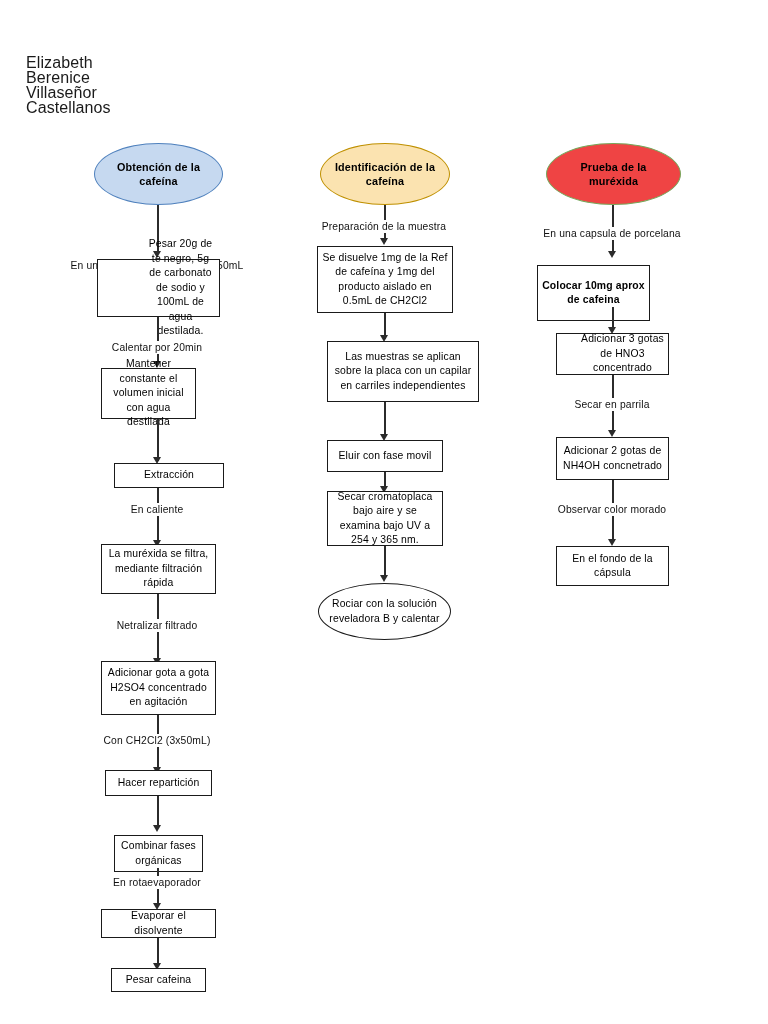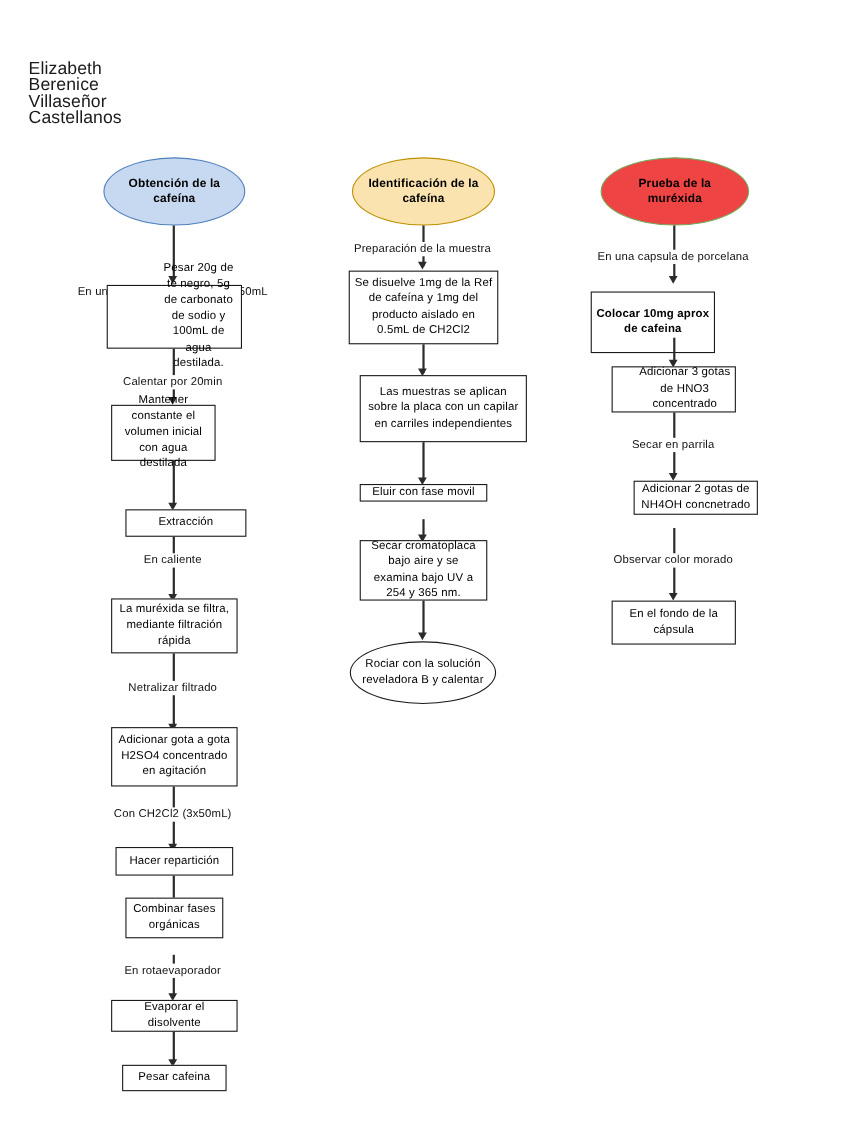--- a/index.html
+++ b/index.html
@@ -165,21 +165,21 @@
   <div class="arrowhead" style="left:153px; top:767px;"></div>
   <div class="edge-label" style="left:157px; top:734px;">Con CH2Cl2 (3x50mL)</div>
 
   <div class="node box" style="left:105px; top:770px; width:107px; height:26px;">
     <span>Hacer repartición</span>
   </div>
 
   <div class="conn" style="left:157px; top:796px; height:32px;"></div>
   <div class="arrowhead" style="left:153px; top:825px;"></div>
 
-  <div class="node box" style="left:114px; top:816px; width:89px; height:37px;">
+  <div class="node box" style="left:114px; top:835px; width:89px; height:37px;">
     <span>Combinar fases orgánicas</span>
   </div>
 
   <div class="conn" style="left:157px; top:868px; height:38px;"></div>
   <div class="arrowhead" style="left:153px; top:903px;"></div>
   <div class="edge-label" style="left:157px; top:876px;">En rotaevaporador</div>
 
   <div class="node box" style="left:101px; top:909px; width:115px; height:29px;">
     <span>Evaporar el disolvente</span>
   </div>
@@ -206,21 +206,21 @@
   <div class="conn" style="left:384px; top:313px; height:26px;"></div>
   <div class="arrowhead" style="left:380px; top:335px;"></div>
 
   <div class="node box" style="left:306px; top:341px; width:152px; height:61px;margin-left:21px;">
     <span>Las muestras se aplican sobre la placa con un capilar en carriles independientes</span>
   </div>
 
   <div class="conn" style="left:384px; top:402px; height:35px;"></div>
   <div class="arrowhead" style="left:380px; top:434px;"></div>
 
-  <div class="node box" style="left:327px; top:440px; width:116px; height:16px;">
+  <div class="node box" style="left:327px; top:440px; width:116px; height:32px;">
     <span>Eluir con fase movil</span>
   </div>
 
   <div class="conn" style="left:384px; top:472px; height:17px;"></div>
   <div class="arrowhead" style="left:380px; top:486px;"></div>
 
   <div class="node box" style="left:327px; top:491px; width:116px; height:55px;">
     <span>Secar cromatoplaca bajo aire y se examina bajo UV a 254 y 365 nm.</span>
   </div>
 
@@ -247,21 +247,21 @@
   <div class="arrowhead" style="left:608px; top:327px;"></div>
 
   <div class="node box" style="left:556px; top:333px; width:113px; height:42px;padding-left:24px;">
     <span>Adicionar 3 gotas de HNO3 concentrado</span>
   </div>
 
   <div class="conn" style="left:612px; top:375px; height:58px;"></div>
   <div class="arrowhead" style="left:608px; top:430px;"></div>
   <div class="edge-label" style="left:612px; top:398px;">Secar en parrila</div>
 
-  <div class="node box" style="left:576px; top:437px; width:113px; height:31px;justify-content:flex-end;">
+  <div class="node box" style="left:556px; top:437px; width:113px; height:43px;justify-content:flex-end;">
     <span>Adicionar 2 gotas de NH4OH concnetrado</span>
   </div>
 
   <div class="conn" style="left:612px; top:480px; height:62px;"></div>
   <div class="arrowhead" style="left:608px; top:539px;"></div>
   <div class="edge-label" style="left:612px; top:503px;">Observar color morado</div>
 
   <div class="node box" style="left:556px; top:546px; width:113px; height:40px;">
     <span>En el fondo de la cápsula</span>
   </div>

